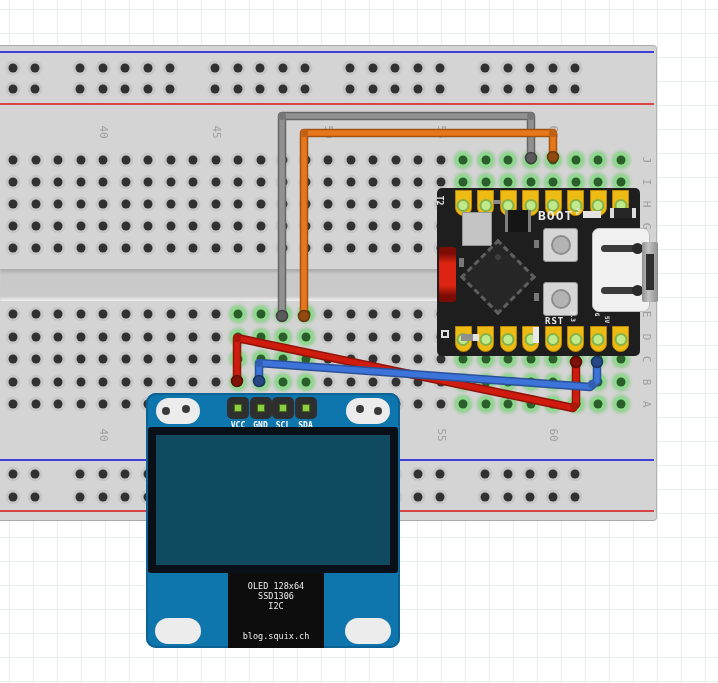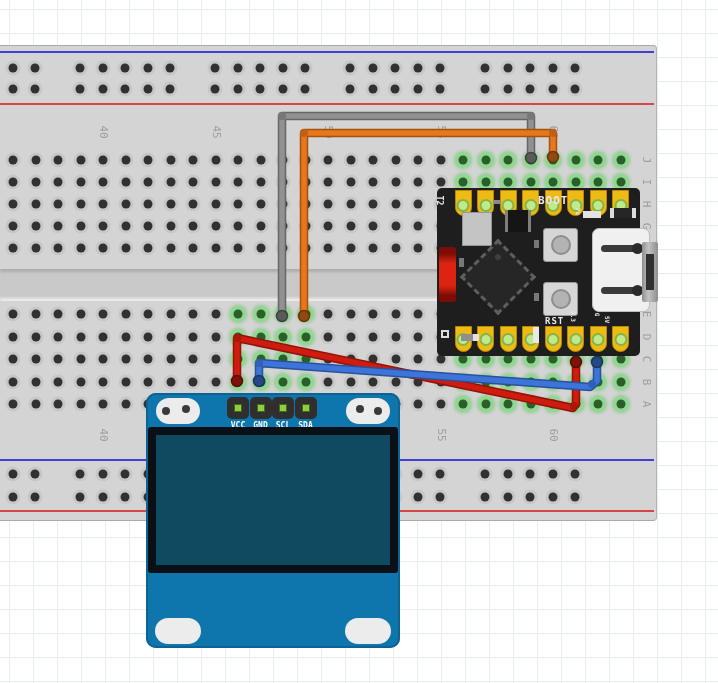--- a/index.html
+++ b/index.html
@@ -551,21 +551,21 @@
           <div class="nub"></div>
         </div>
       <div class="usb-slot" style="top:58px;">
           <div class="nub"></div>
         </div>
     </div>
     <div id="usb-metal">
         <div class="inner"></div>
       </div>
     <div class="mcu-txt rot90" style="left:-2px;top:8px;font-size:8px;">T2</div>
-    <div class="mcu-txt" style="left:101px;top:6px;width:46px;font-size:11px;letter-spacing:1px;">BOOT</div>
+    <div class="mcu-txt" style="left:101px;top:20px;width:46px;font-size:13px;letter-spacing:1px;">BOOT</div>
     <div class="mcu-txt" style="left:108px;top:128px;width:36px;font-size:9px;letter-spacing:1px;">RST</div>
     <div class="mcu-txt rot90" style="left:138px;top:20px;font-size:6px;">Pu</div>
     <div class="mcu-txt rot90" style="left:131px;top:125px;font-size:6px;">3.3</div>
     <div class="mcu-txt rot90" style="left:159px;top:123px;font-size:6px;">G</div>
     <div class="mcu-txt rot90" style="left:167px;top:128px;font-size:6px;">5V</div>
     <div class="sqmark"></div>
     <div class="smd" style="left:146px;top:23px;width:18px;height:7px;background:#e4e4e4;"></div>
     <div class="smd" style="left:173px;top:20px;width:26px;height:10px;background:#262626;border-left:4px solid #dcdcdc;border-right:4px solid #dcdcdc;"></div>
     <div class="smd" style="left:56px;top:12px;width:8px;height:4px;background:#8a8a8a;"></div>
     <div class="smd" style="left:22px;top:70px;width:5px;height:9px;background:#787878;"></div>
@@ -601,20 +601,28 @@
         </div>
       </div>
     <div id="oled-pinlabels">
         <div class="opinlabel" style="left: 78px;">VCC</div>
         <div class="opinlabel" style="left: 100.5px;">GND</div>
         <div class="opinlabel" style="left: 123px;">SCL</div>
         <div class="opinlabel" style="left: 145.5px;">SDA</div>
       </div>
     <div id="oled-frame">
       <div id="oled-glass"></div>
+    </div>
+    <div id="oled-plate">
+      <div id="oled-lines" style="padding-top: 8px;">
+          <div class="plate-line">OLED 128x64</div>
+          <div class="plate-line">SSD1306</div>
+          <div class="plate-line">I2C</div>
+        </div>
+      <div id="oled-url">blog.squix.ch</div>
     </div>
   </div>
 
   <svg id="wires" xmlns="http://www.w3.org/2000/svg">
     <g>
       <path class="wire-outline" d="M282,316 L282,116 L531,116 L531,158" stroke="#666666"></path>
       <path class="wire-core" d="M282,316 L282,116 L531,116 L531,158" stroke="#919191"></path>
       <circle class="bend" cx="282" cy="116" r="4" fill="#777777"></circle>
         <circle class="bend" cx="531" cy="116" r="4" fill="#777777"></circle>
       <circle class="wire-end" cx="282" cy="316" r="5.5" fill="#5a5a5a" stroke="#414141" stroke-width="1.5"></circle>

